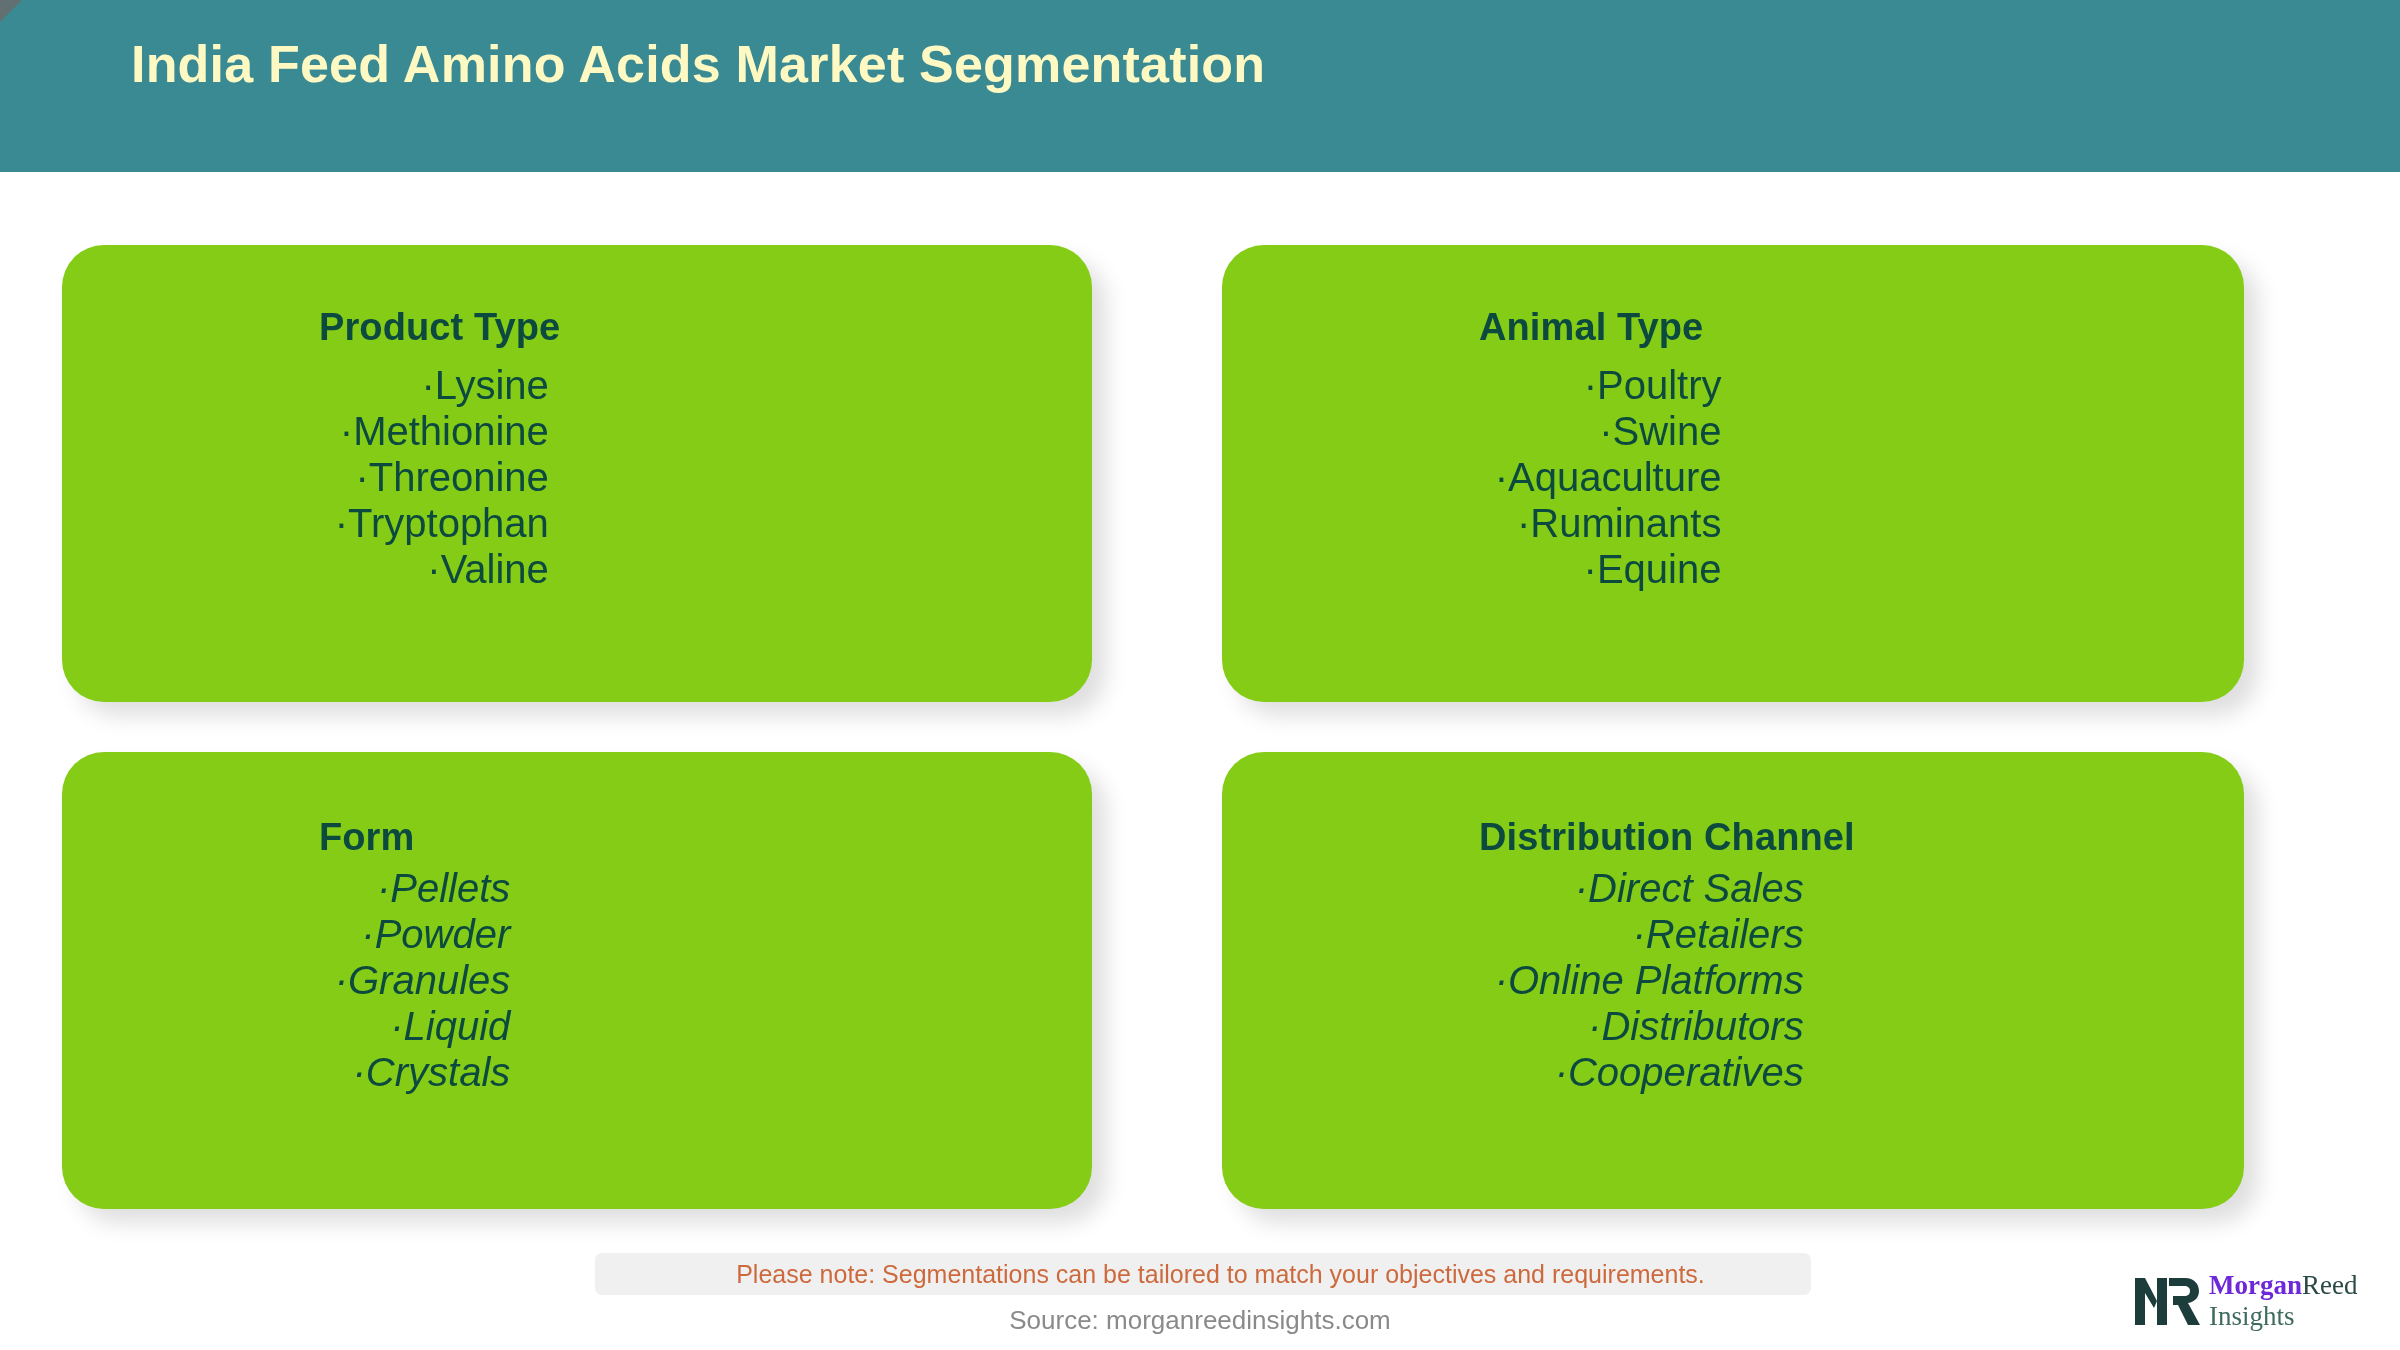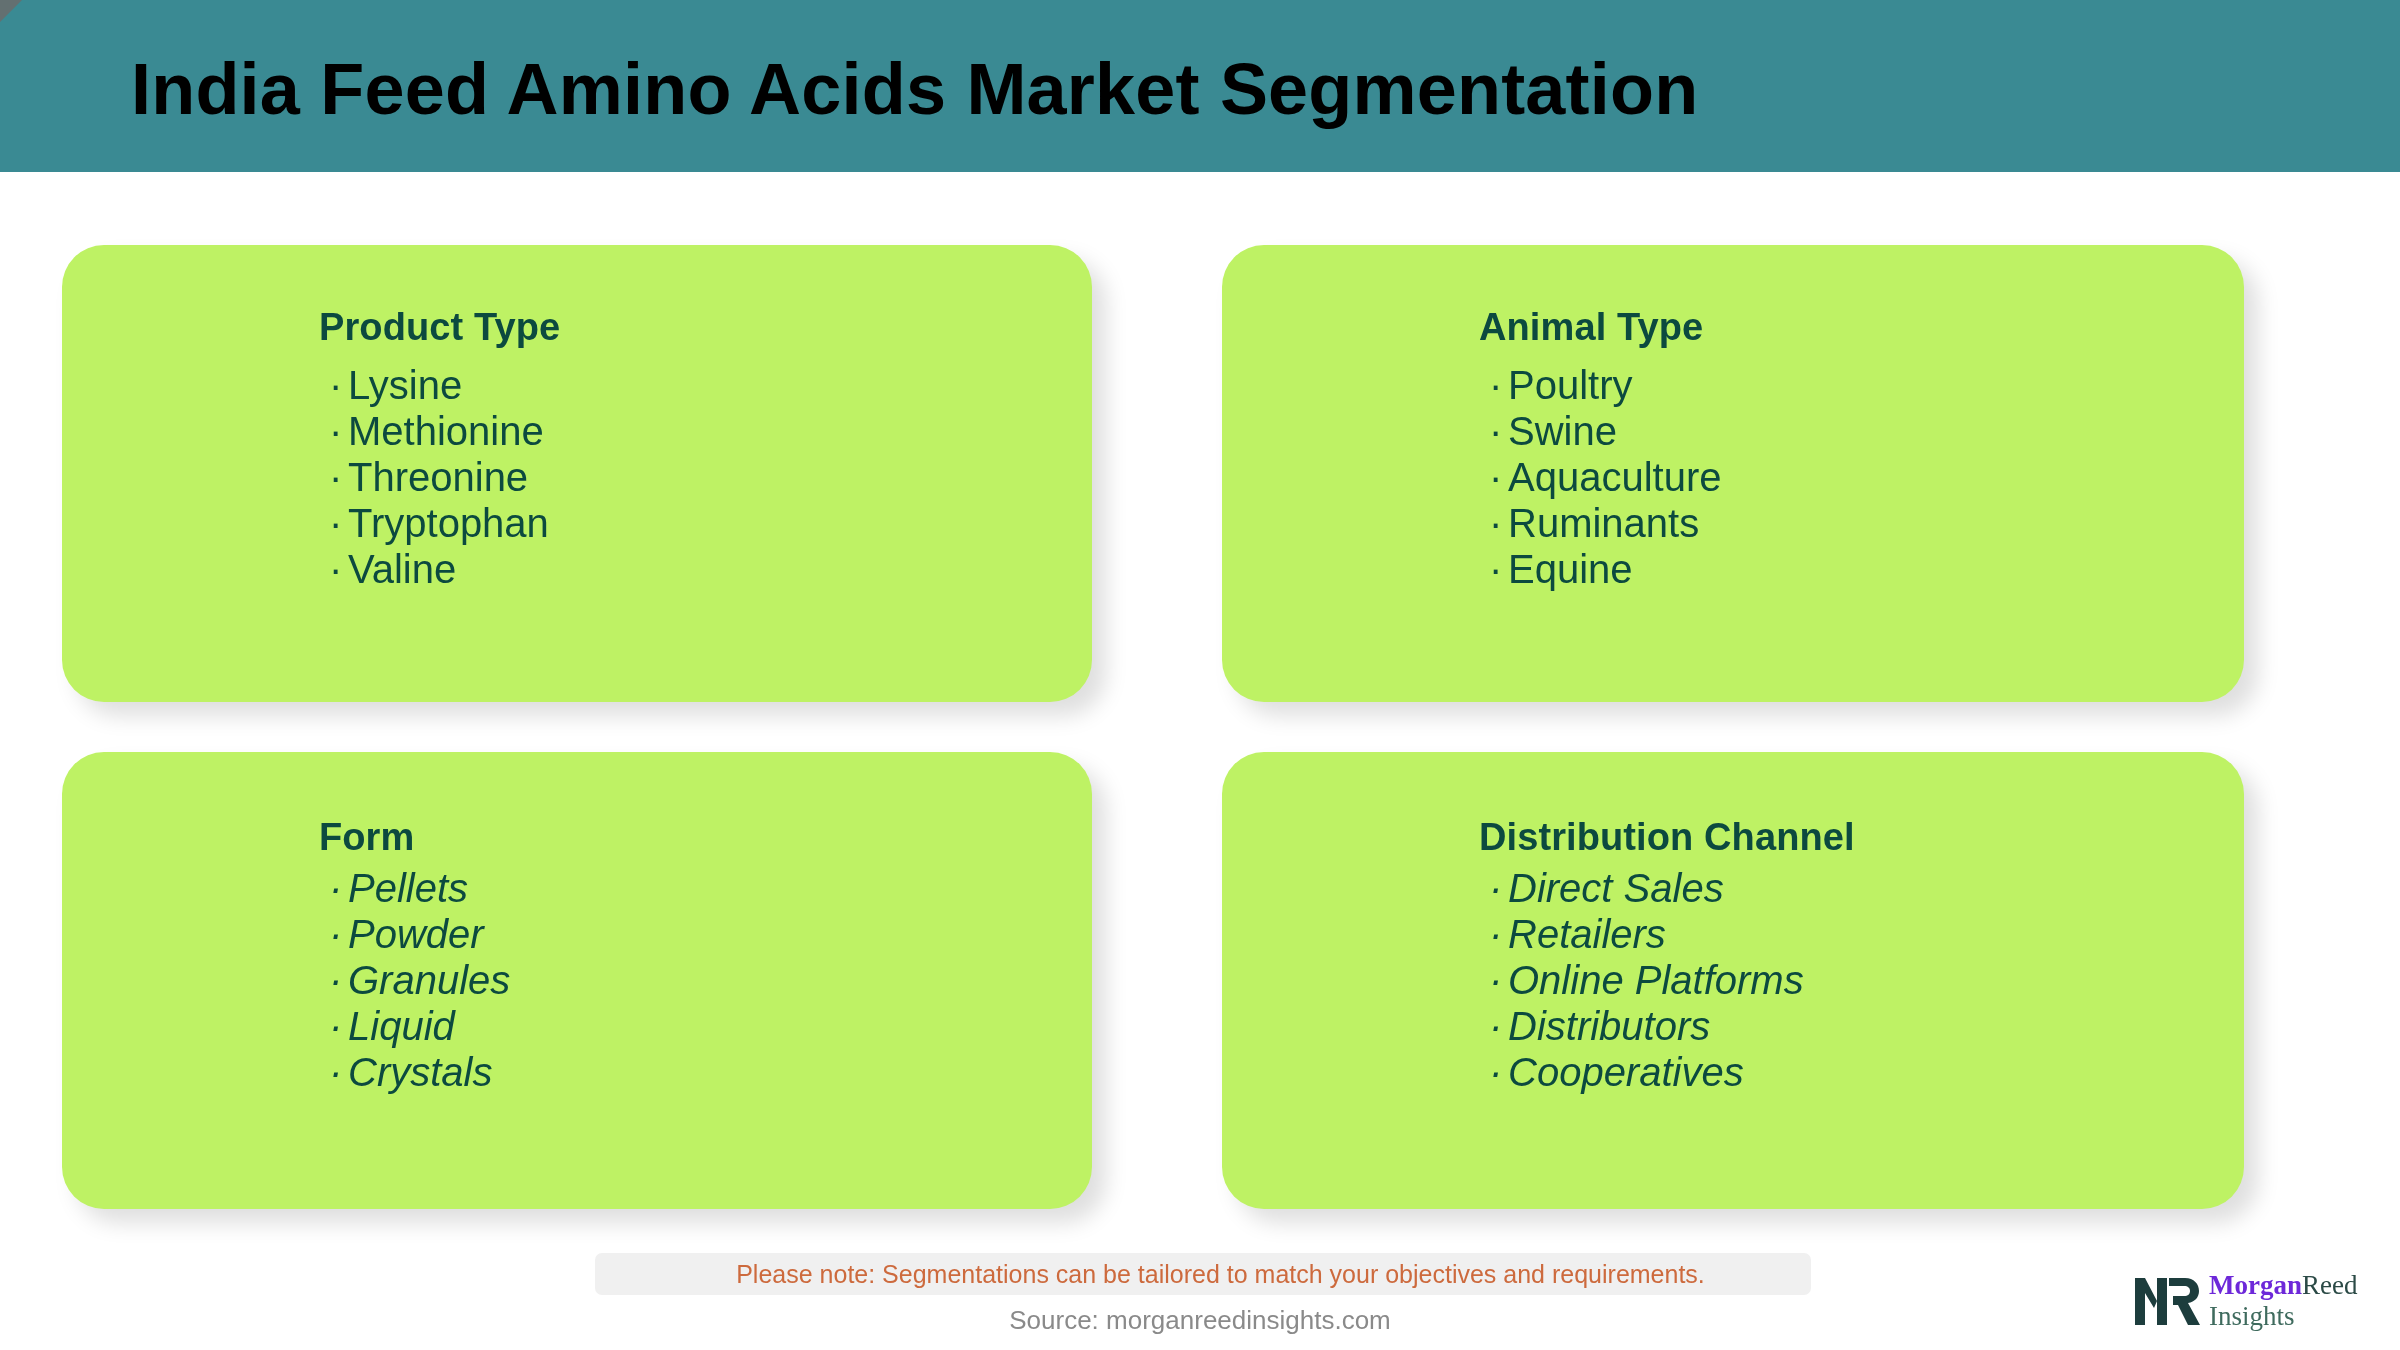--- a/index.html
+++ b/index.html
@@ -16,31 +16,32 @@
     position:absolute; left:0; top:0; width:2400px; height:172px;
     background:#3a8a93;
   }
   .banner-corner {
     position:absolute; left:0; top:0; width:22px; height:22px;
     background:#6b6b6b;
     clip-path:polygon(0 0, 100% 0, 0 100%);
     opacity:.85;
   }
   .banner-title {
-    position:absolute; left:131px; top:48px;
-    font-size:72px; font-weight:bold; color:#000000;
+    position:absolute; left:131px; top:34px;
+    font-size:52px; font-weight:bold; color:#fef9c3;
     letter-spacing:.2px; white-space:nowrap;
   }
 
   
   .card {
     position:absolute;
-    background:#bef264;
+    background:#84cc16;
     border-radius:42px;
     box-shadow:14px 14px 22px rgba(0,0,0,.13);
+    text-align:right;
   }
   .card.c0 { left:62px;   top:245px;  width:1030px; height:457px; }
   .card.c1 { left:1222px; top:245px;  width:1022px; height:457px; }
   .card.c2 { left:62px;   top:752px;  width:1030px; height:457px; }
   .card.c3 { left:1222px; top:752px;  width:1022px; height:457px; }
 
   .card-body { position:absolute; left:0; top:0; width:100%; height:100%; }
   .card-heading {
     position:absolute; left:257px;
     font-size:38px; font-weight:bold; color:#0c4a3f;

